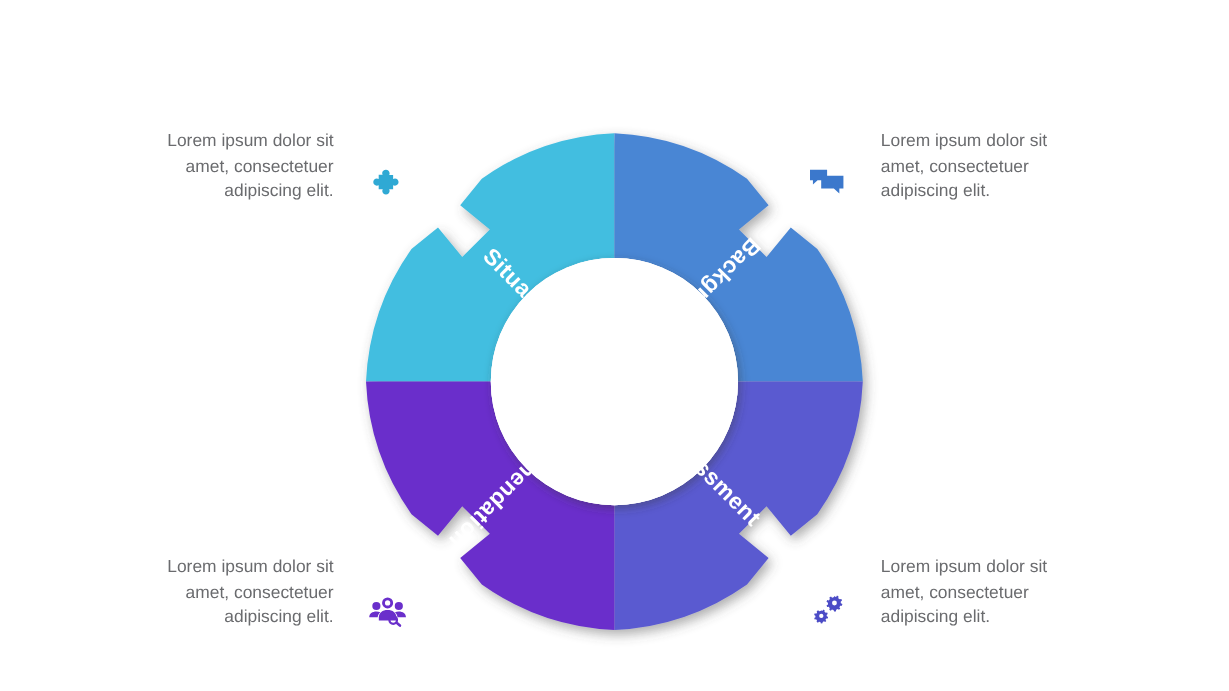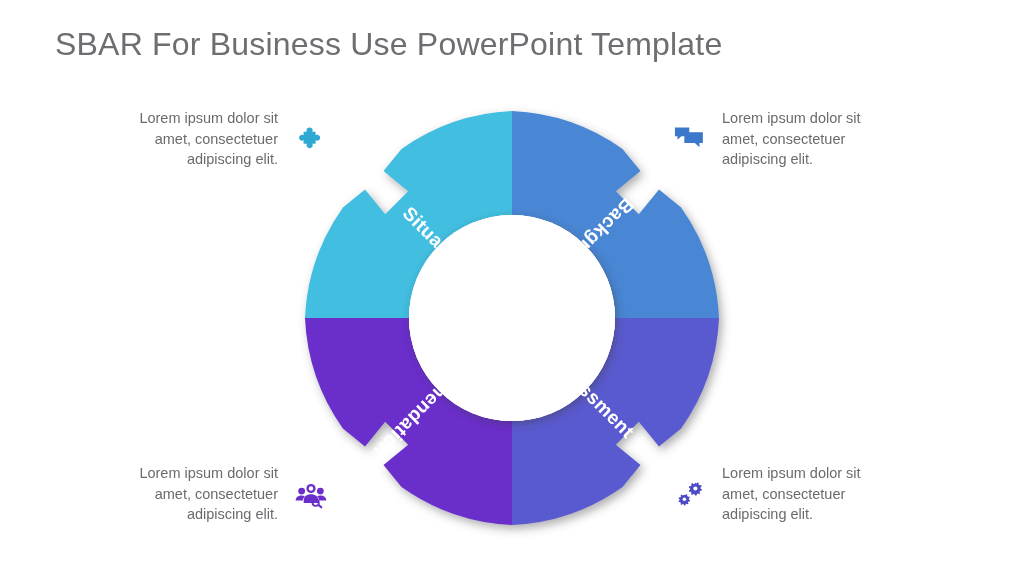--- a/index.html
+++ b/index.html
@@ -30,22 +30,22 @@
     font-size: 32px;
     font-weight: 400;
     color: #6d6e71;
     letter-spacing: 0.2px;
     white-space: nowrap;
   }
 
   .callout {
     position: absolute;
     display: flex;
-    align-items: center;
-    gap: 16px;
+    align-items: flex-end;
+    gap: 28px;
   }
   .callout-text {
     font-size: 14.5px;
     line-height: 1.42;
     color: #6a6b6e;
     width: 172px;
   }
   .callout.right-align .callout-text { text-align: right; }
   .callout.left-align  .callout-text { text-align: left; }
 
@@ -78,21 +78,20 @@
     font-size: 19px;
     font-weight: bold;
     letter-spacing: 0.4px;
   }
 </style>
 </head>
 <body>
 
 <div id="slide">
 
-  <div id="page-title">SBAR For Business Use PowerPoint Template</div>
 
   <div class="callout right-align" id="callout-situation">
     <div class="callout-text">Lorem ipsum dolor sit amet, consectetuer adipiscing elit.</div>
     <div class="callout-icon">
       <svg width="34" height="34" viewBox="0 0 40 40" aria-hidden="true">
         <path fill="#2FA9D4" d="M16.2 4.6c2.1 0 3.8 1.6 3.8 3.6 0 .7-.2 1.3-.5 1.8h4.1v4.2c.6-.3 1.2-.5 1.9-.5 2.1 0 3.7 1.7 3.7 3.7s-1.6 3.7-3.7 3.7c-.7 0-1.3-.2-1.9-.5v4.2h-4.1c.3.6.5 1.2.5 1.9 0 2-1.7 3.6-3.8 3.6s-3.8-1.6-3.8-3.6c0-.7.2-1.3.5-1.9H8.7v-4.2c-.6.3-1.2.5-1.9.5-2.1 0-3.7-1.7-3.7-3.7s1.6-3.7 3.7-3.7c.7 0 1.3.2 1.9.5V9.9h4.1c-.3-.5-.5-1.1-.5-1.8 0-2 1.7-3.5 3.9-3.5z" transform="translate(3,2) scale(0.95)"></path>
       </svg>
     </div>
   </div>
 

